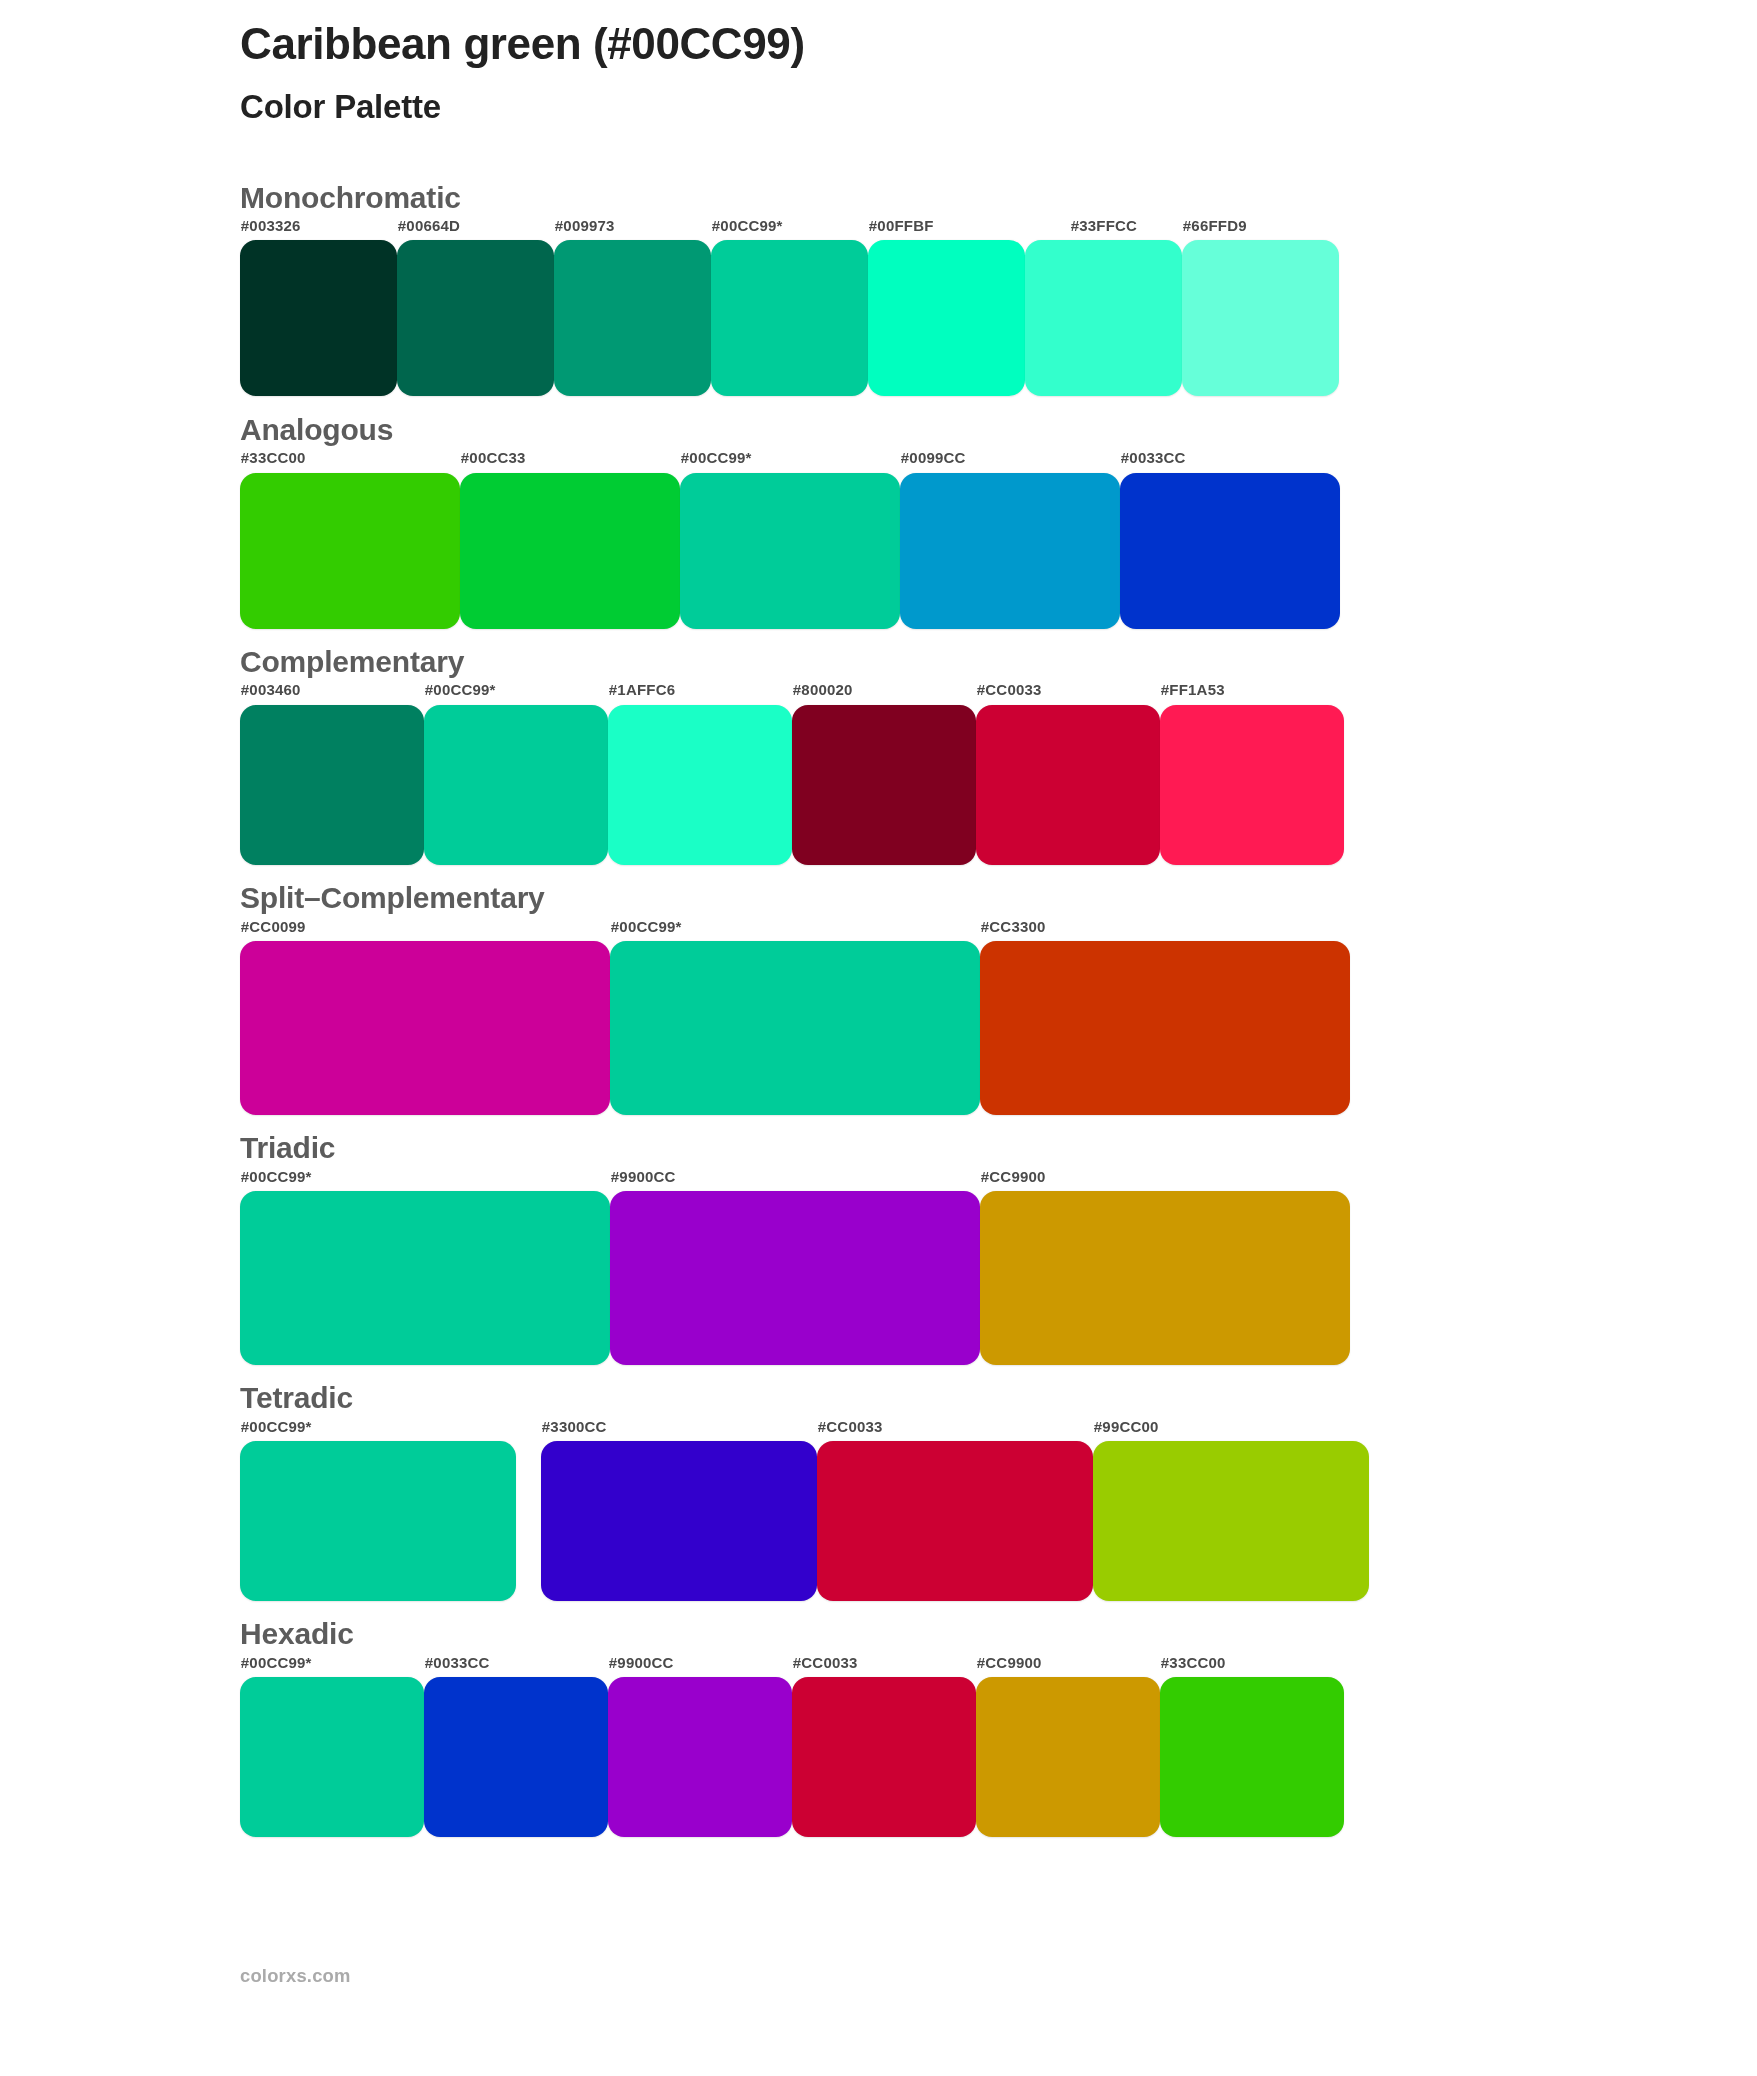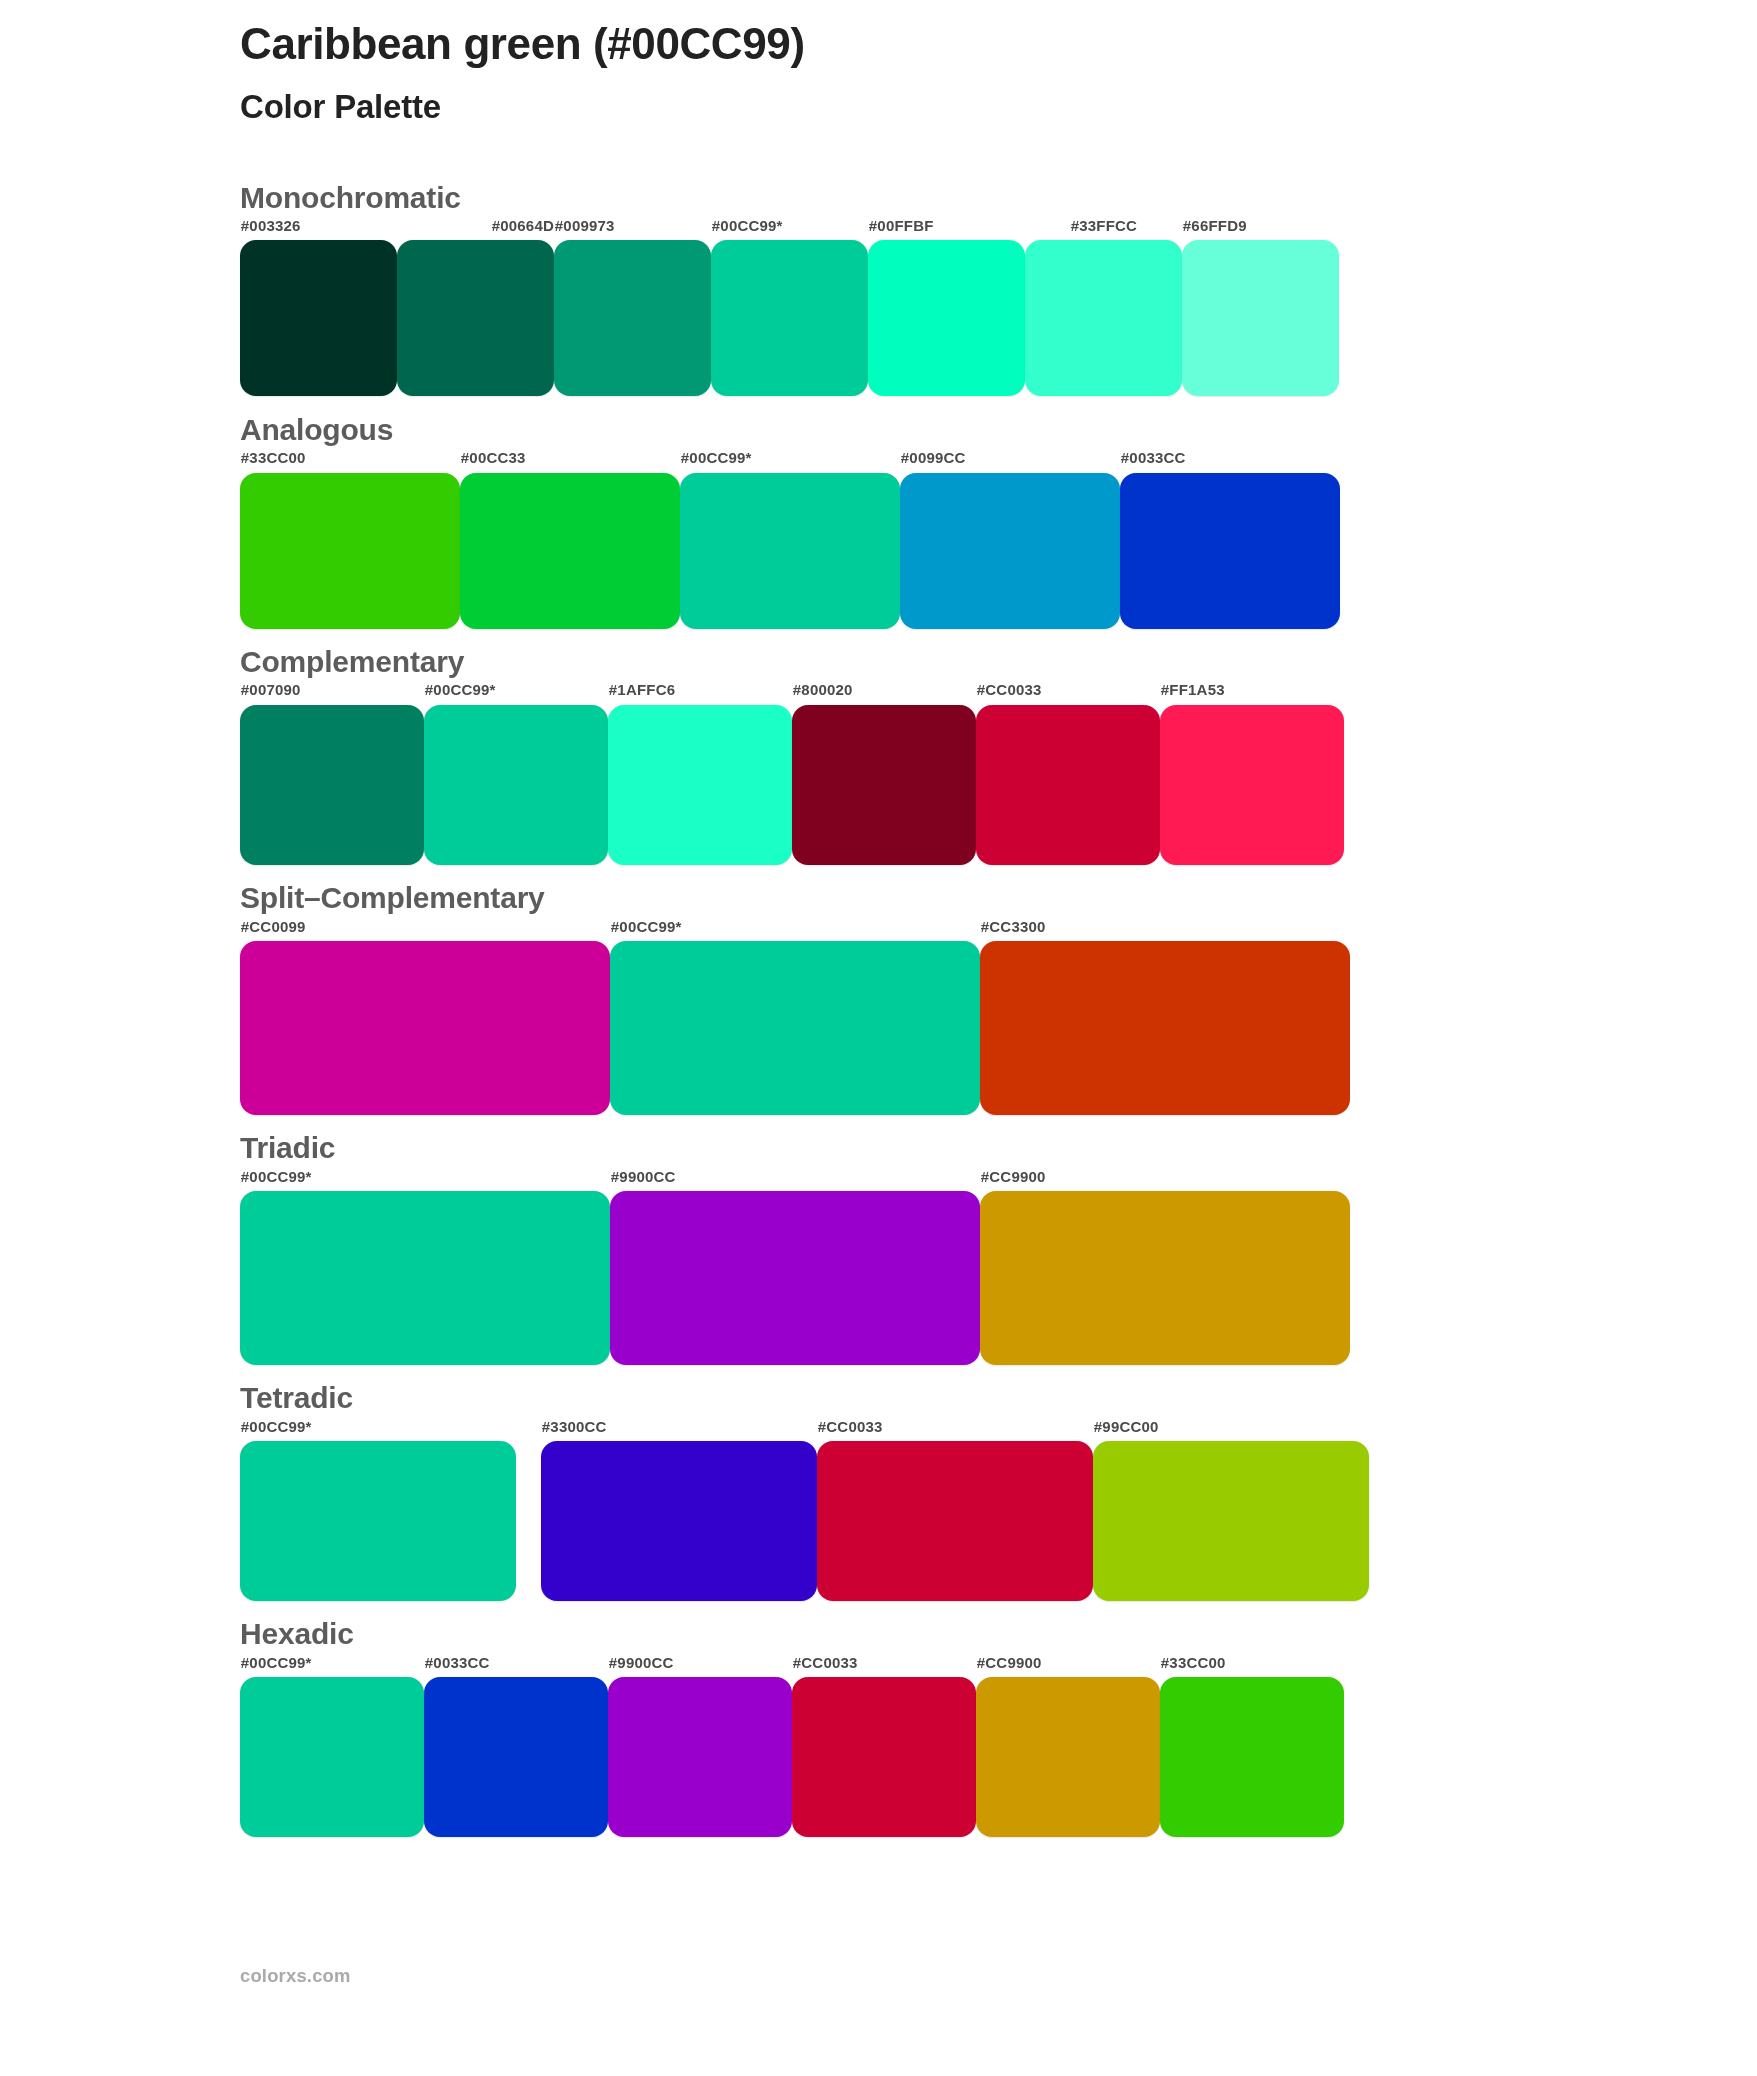--- a/index.html
+++ b/index.html
@@ -113,21 +113,21 @@
   </div>
 
   <div class="sections" id="sections-root">
       <div class="section">
         <div class="section-title">Monochromatic</div>
         <div class="swatch-row">
           <div class="swatch-cell" style="width: 157px;">
             <div class="swatch-label">#003326</div>
             <div class="swatch-chip" style="background: rgb(0, 51, 38); width: 157px; height: 156px;"></div>
           </div>
-          <div class="swatch-cell" style="width: 157px; text-align: right;">
+          <div class="swatch-cell" style="width: 157px;">
             <div class="swatch-label">#00664D</div>
             <div class="swatch-chip" style="background: rgb(0, 102, 77); width: 157px; height: 156px;"></div>
           </div>
           <div class="swatch-cell" style="width: 157px;">
             <div class="swatch-label">#009973</div>
             <div class="swatch-chip" style="background: rgb(0, 153, 115); width: 157px; height: 156px;"></div>
           </div>
           <div class="swatch-cell" style="width: 157px;">
             <div class="swatch-label">#00CC99*</div>
             <div class="swatch-chip" style="background: rgb(0, 204, 153); width: 157px; height: 156px;"></div>
@@ -168,21 +168,21 @@
           <div class="swatch-cell" style="width: 220px;">
             <div class="swatch-label">#0033CC</div>
             <div class="swatch-chip" style="background: rgb(0, 51, 204); width: 220px; height: 156px;"></div>
           </div>
         </div>
       </div>
       <div class="section">
         <div class="section-title">Complementary</div>
         <div class="swatch-row">
           <div class="swatch-cell" style="width: 184px;">
-            <div class="swatch-label">#007090</div>
+            <div class="swatch-label">#003460</div>
             <div class="swatch-chip" style="background: rgb(0, 128, 96); width: 184px; height: 160px;"></div>
           </div>
           <div class="swatch-cell" style="width: 184px;">
             <div class="swatch-label">#00CC99*</div>
             <div class="swatch-chip" style="background: rgb(0, 204, 153); width: 184px; height: 160px;"></div>
           </div>
           <div class="swatch-cell" style="width: 184px;">
             <div class="swatch-label">#1AFFC6</div>
             <div class="swatch-chip" style="background: rgb(26, 255, 198); width: 184px; height: 160px;"></div>
           </div>

